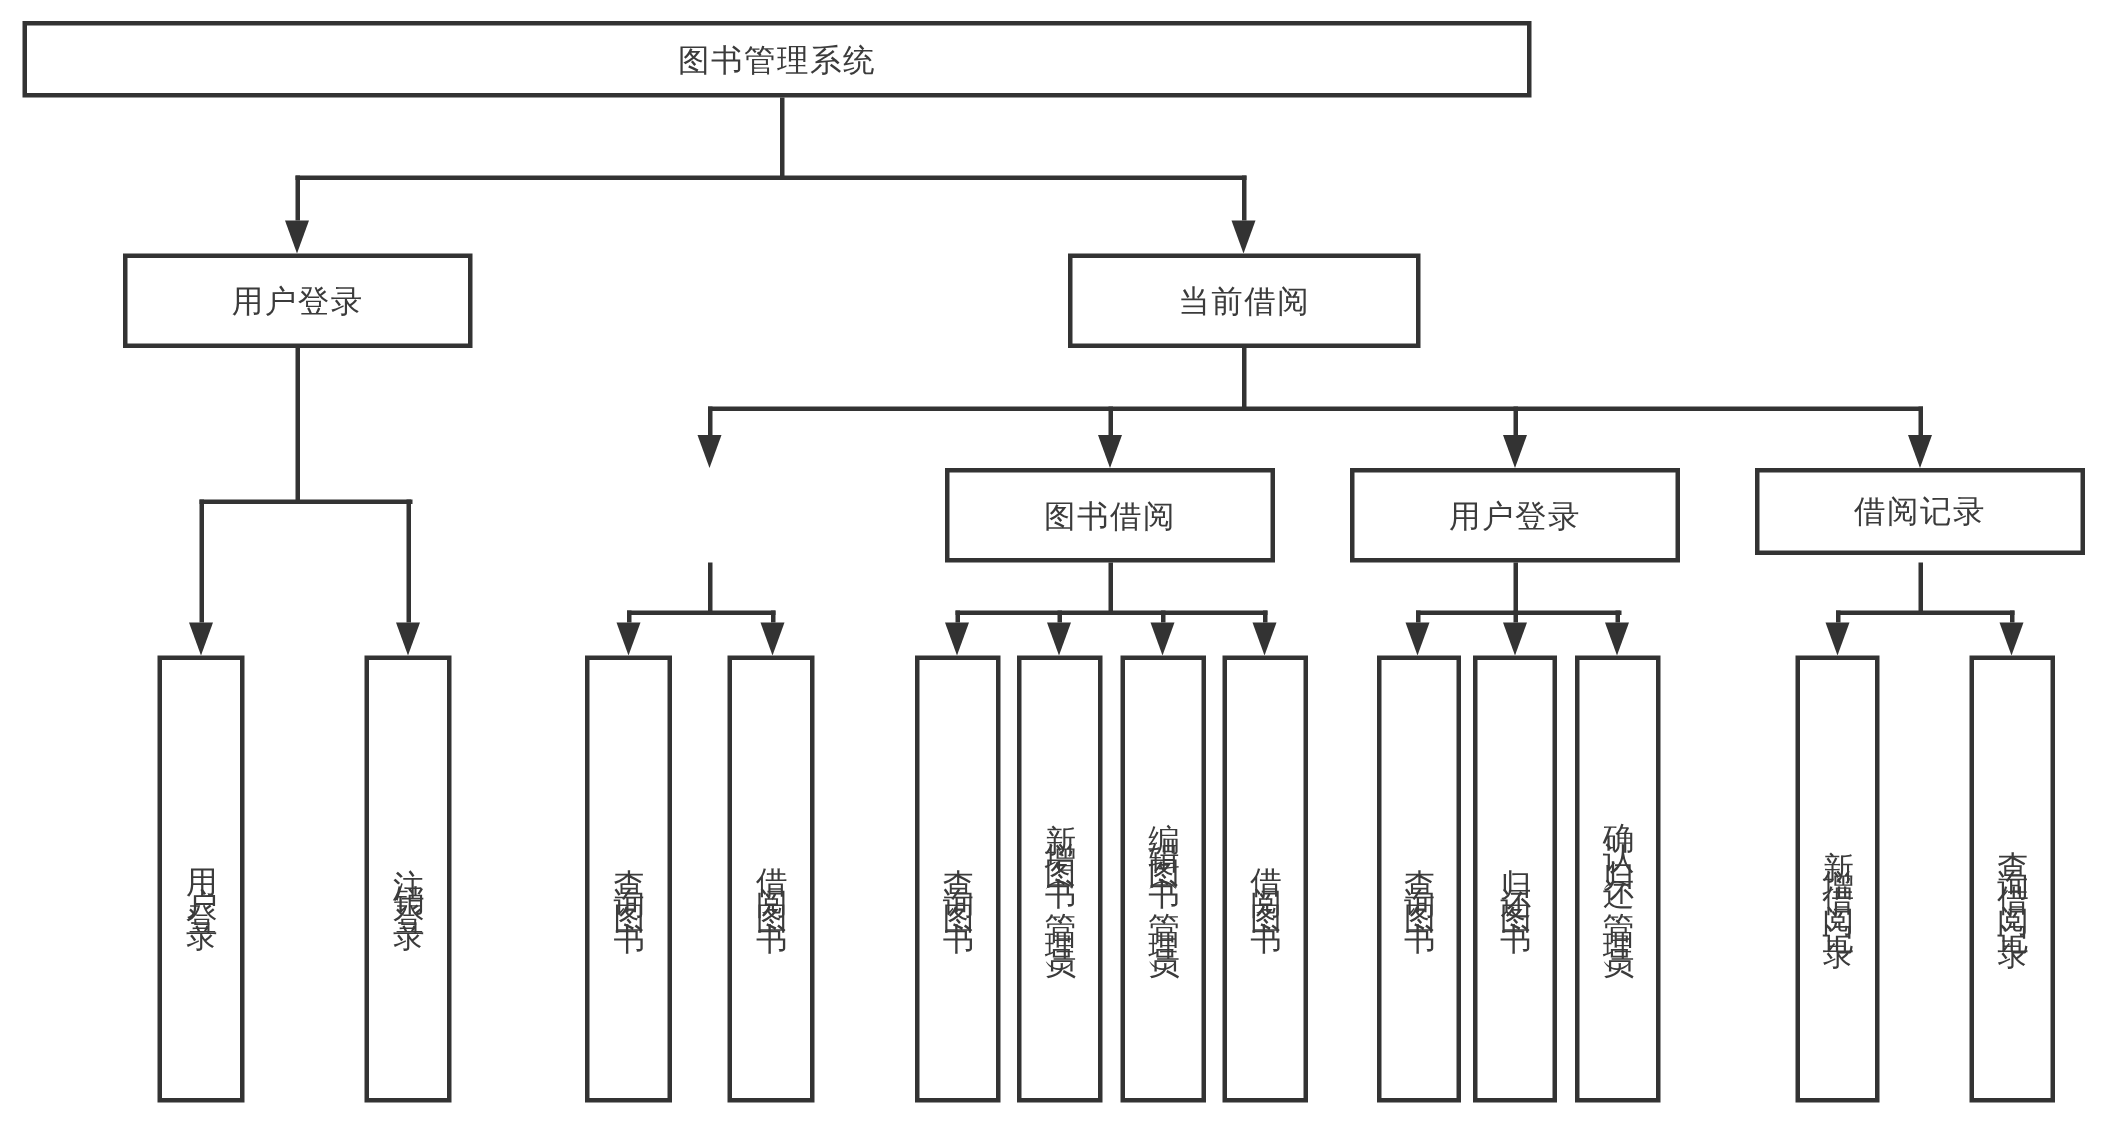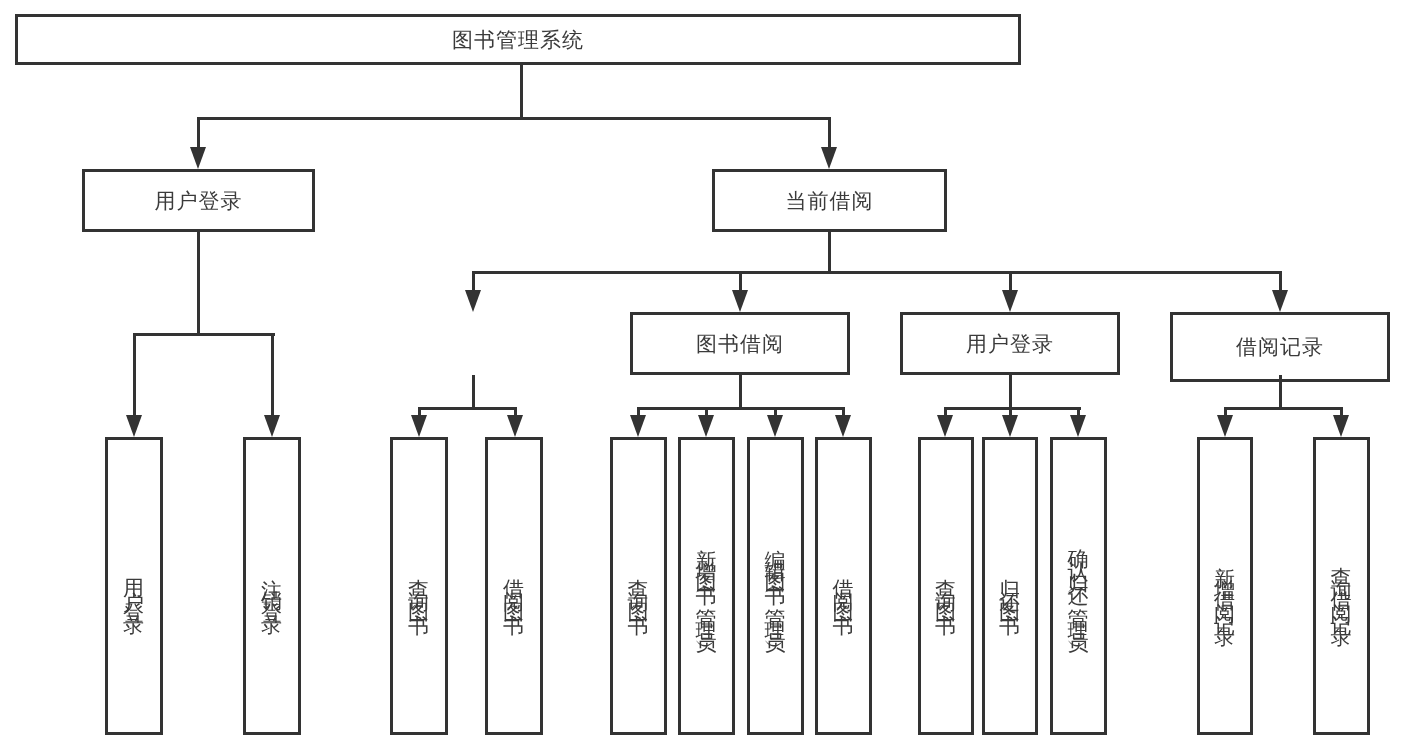--- a/index.html
+++ b/index.html
@@ -75,21 +75,21 @@
   <div class="ah" style="left:1002px; top:290px;"></div>
   <div class="vl" style="left:1279px; top:271px; width:3px; height:19px;"></div>
   <div class="ah" style="left:1272px; top:290px;"></div>
 
   <div class="box" style="left:630px; top:312px; width:220px; height:63px;">
     <span>图书借阅</span>
   </div>
   <div class="box" style="left:900px; top:312px; width:220px; height:63px;">
     <span>用户登录</span>
   </div>
-  <div class="box" style="left:1170px; top:312px; width:220px; height:70px;">
+  <div class="box" style="left:1170px; top:312px; width:220px; height:58px;">
     <span>借阅记录</span>
   </div>
 
   <div class="vl" style="left:472px; top:375px; width:3px; height:35px;"></div>
   <div class="hl" style="left:418px; top:407px; width:99px; height:3px;"></div>
   <div class="vl" style="left:418px; top:407px; width:3px; height:8px;"></div>
   <div class="ah" style="left:411px; top:415px;"></div>
   <div class="vl" style="left:514px; top:407px; width:3px; height:8px;"></div>
   <div class="ah" style="left:507px; top:415px;"></div>
 

